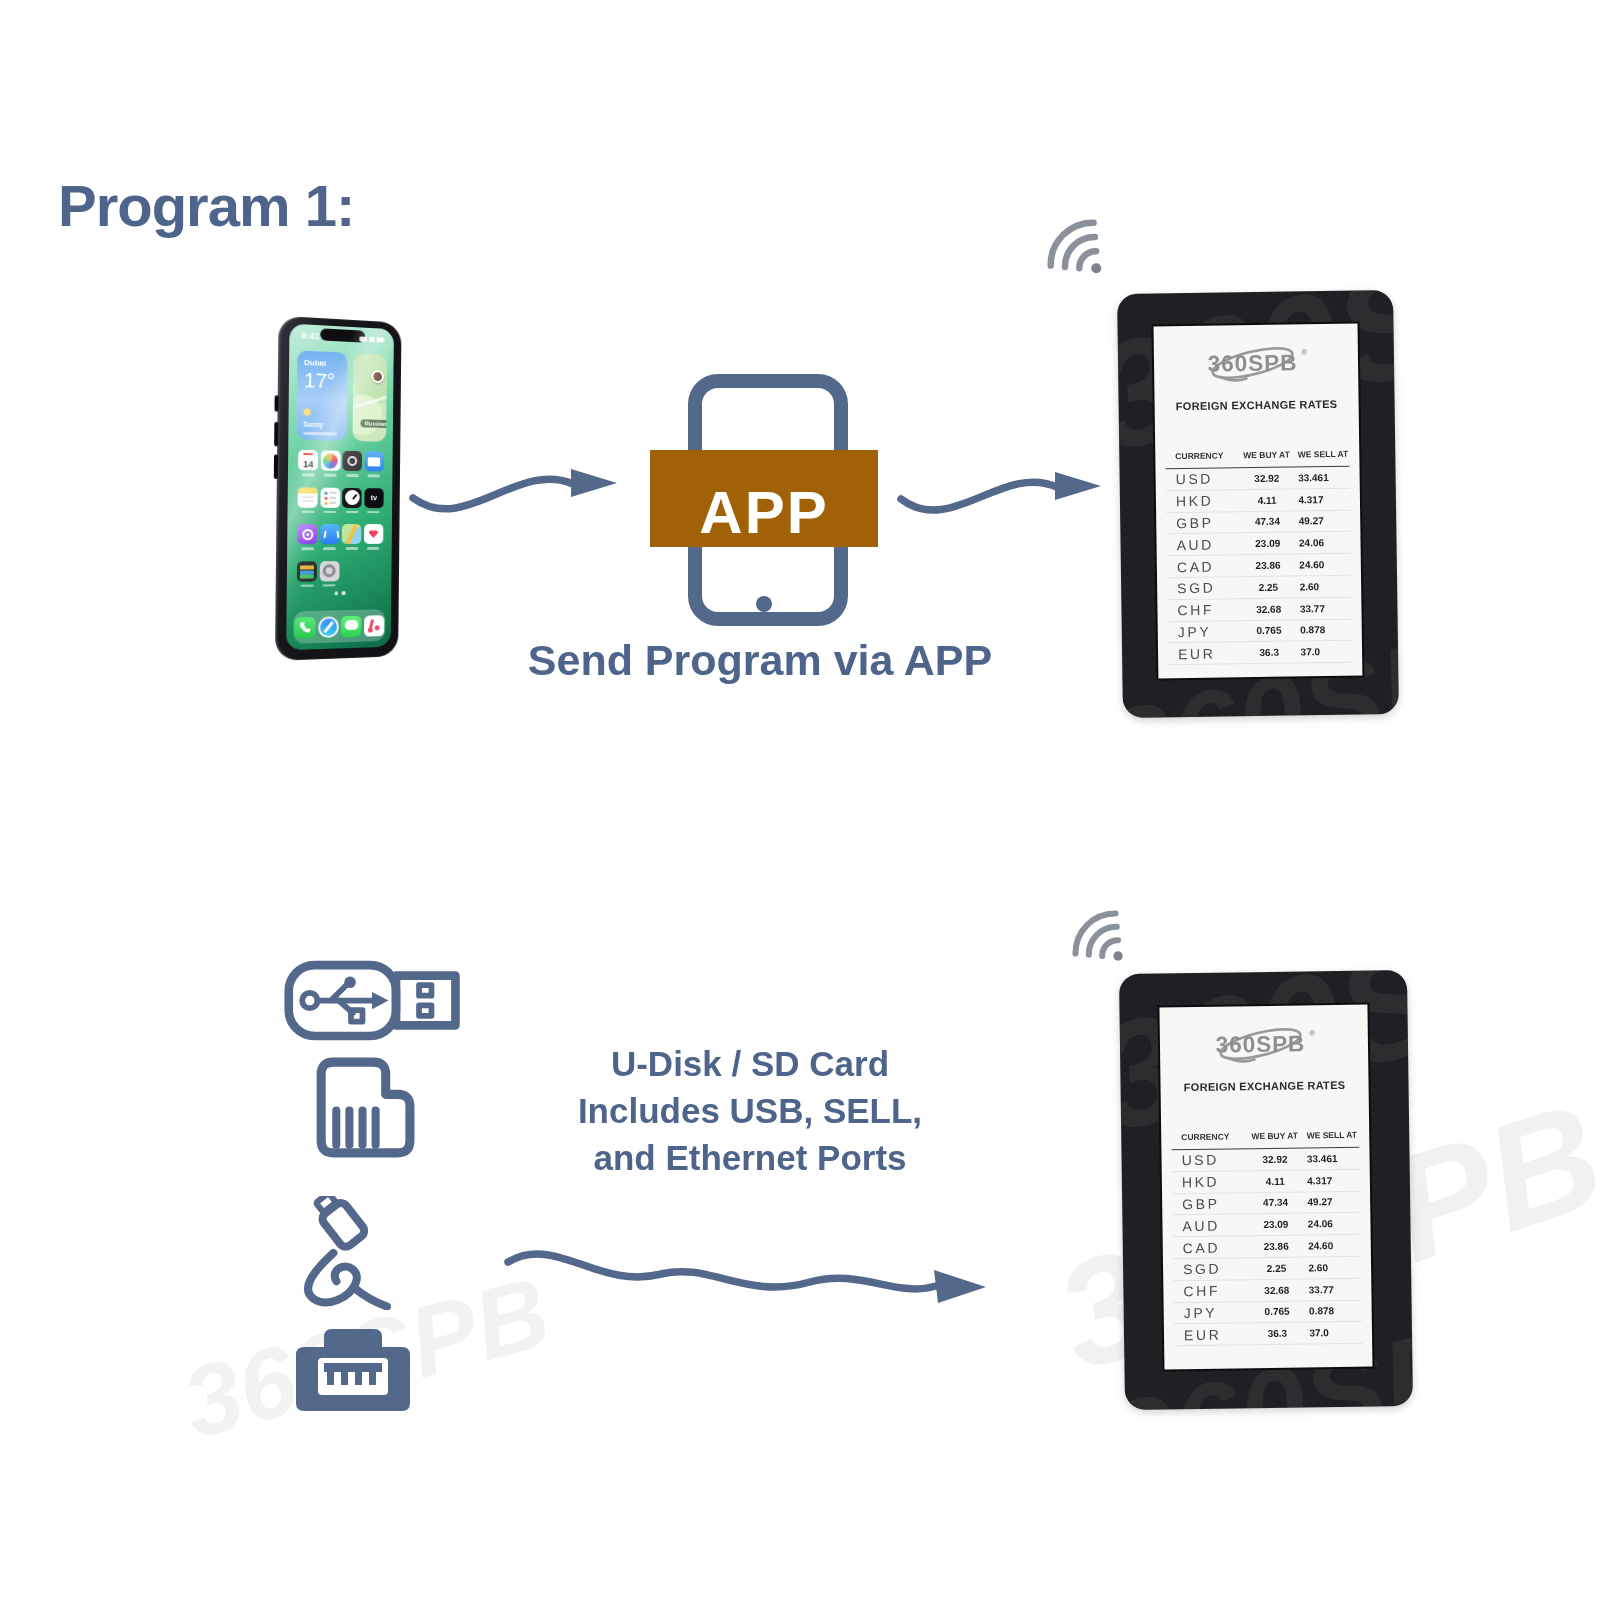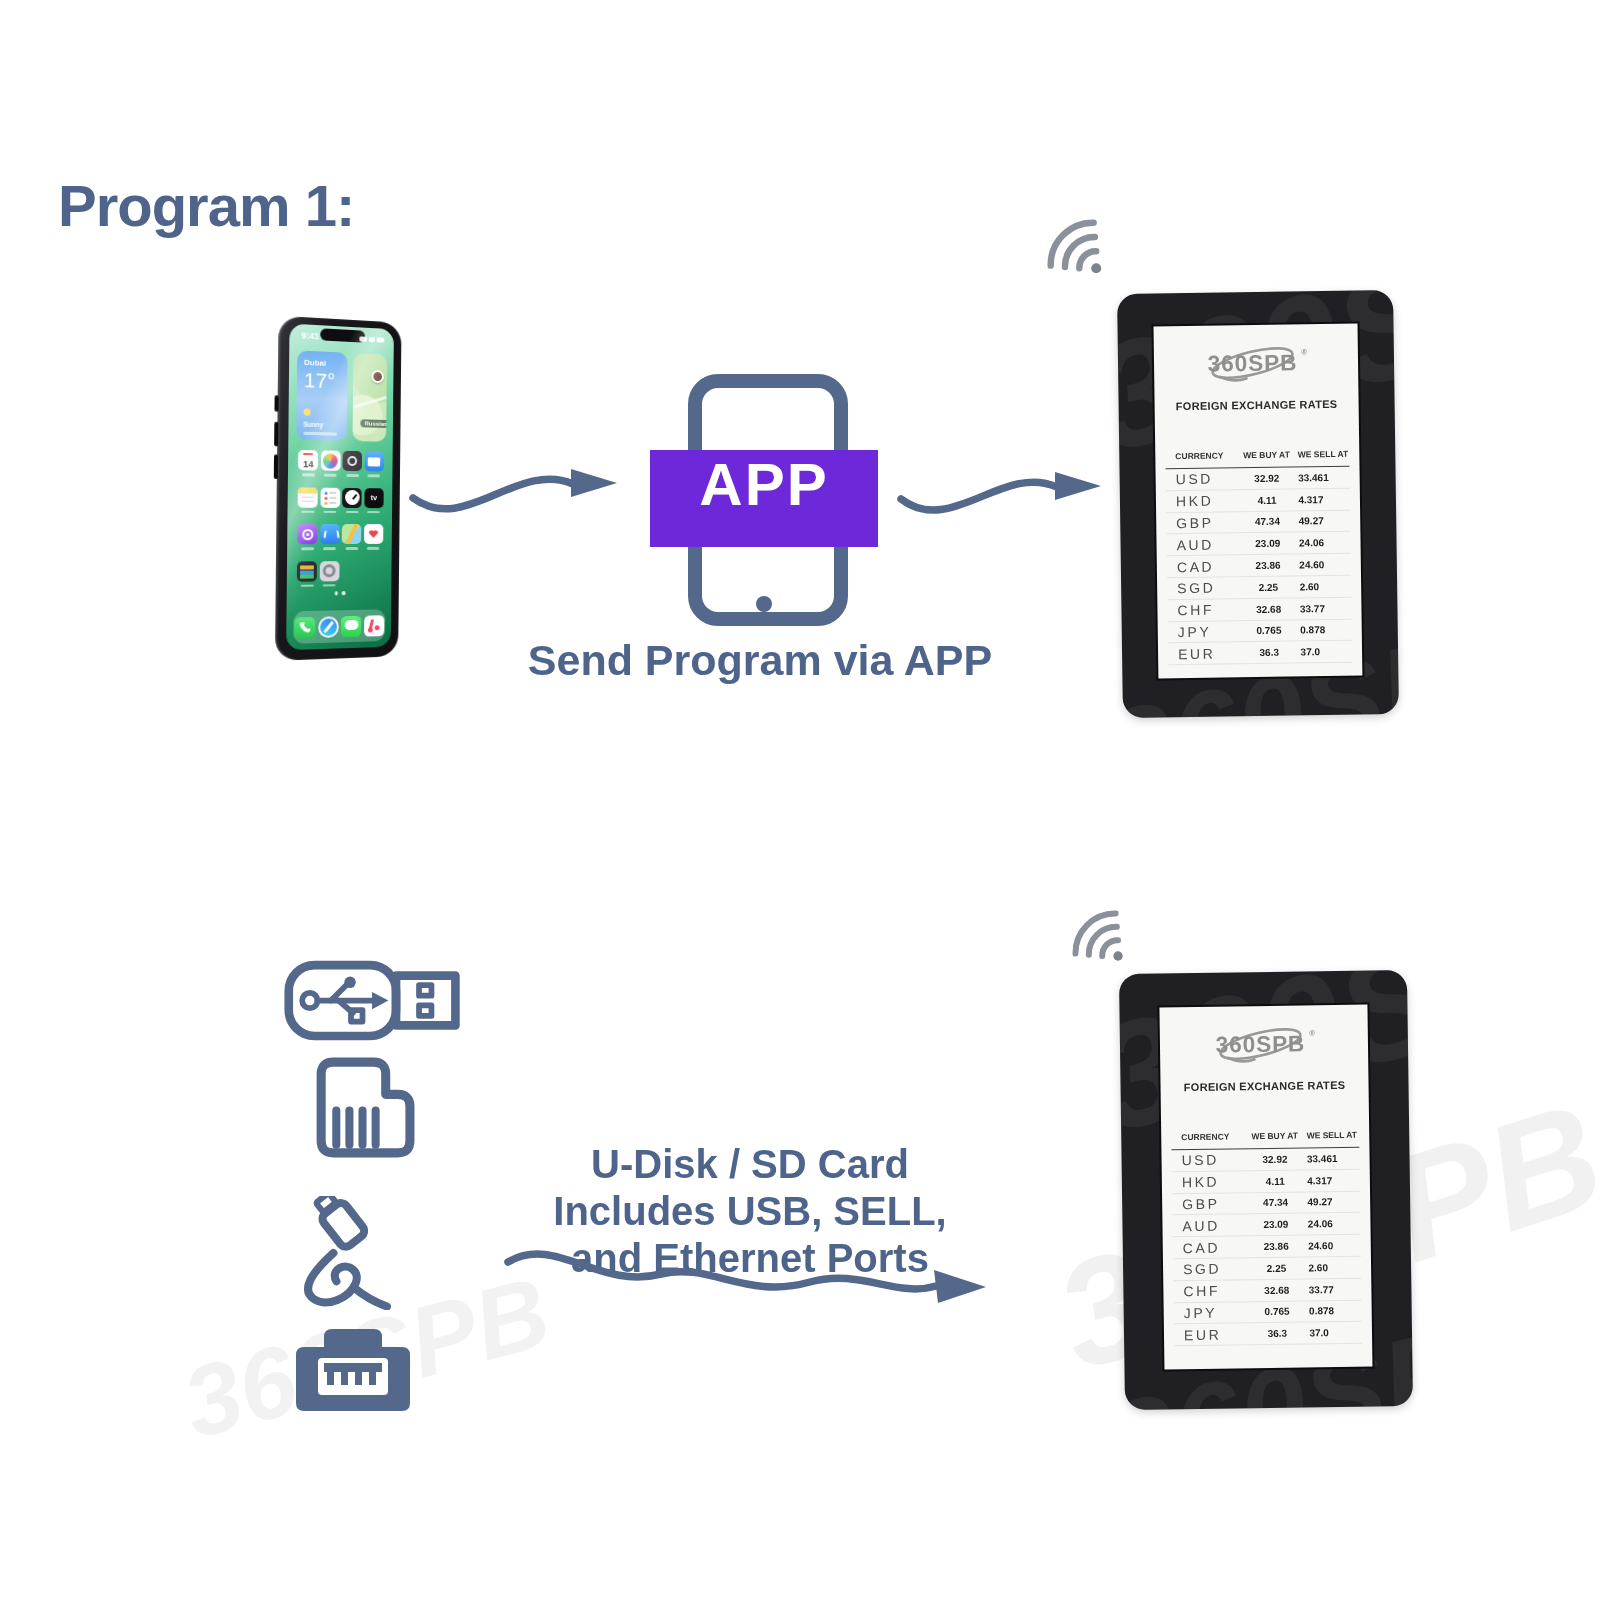--- a/index.html
+++ b/index.html
@@ -12,21 +12,21 @@
          z-index:0;white-space:nowrap;pointer-events:none;}
   .wm1{left:1050px;top:1150px;font-size:150px;transform:rotate(-18deg);}
   .wm2{left:180px;top:1300px;font-size:100px;transform:rotate(-15deg);color:rgba(0,0,0,0.05);}
 
   
   .mh{position:absolute;margin:0;font-size:58px;font-weight:700;color:#4e648b;letter-spacing:-1px;z-index:2;}
   #m1h{left:58px;top:172px;}
   #m2h{left:58px;top:866px;}
   .cap{position:absolute;color:#4e648b;font-weight:700;text-align:center;z-index:2;}
   .cap1{left:500px;top:636px;width:520px;font-size:43px;}
-  .cap2{left:505px;top:1141px;width:490px;font-size:40px;line-height:47px;}
+  .cap2{left:505px;top:1040px;width:490px;font-size:35px;line-height:47px;}
 
   
   .arrow{position:absolute;z-index:2;}
   .a1{left:405px;top:452px;}
   .a2{left:893px;top:455px;}
   .a3{left:498px;top:1236px;}
   .arrow path{fill:none;stroke:#54688c;stroke-width:7.5;stroke-linecap:round;}
   .arrow polygon{fill:#54688c;}
 
   
@@ -117,22 +117,22 @@
   .dk-safari::after{content:"";position:absolute;left:9px;top:4px;width:3px;height:13px;background:#fff;transform:rotate(40deg);}
   .dk-msg{background:linear-gradient(180deg,#5cf277,#2bd14e);}
   .dk-msg::before{content:"";position:absolute;left:3.5px;top:4.5px;width:14px;height:10px;border-radius:5px;background:#fff;}
   .dk-music{background:#fff;}
   .dk-music::before{content:"";position:absolute;left:6px;top:4px;width:2.5px;height:10px;background:#ec4a66;transform:rotate(14deg);}
   .dk-music::after{content:"";position:absolute;left:4px;top:12px;width:5px;height:5px;border-radius:50%;background:#ec4a66;box-shadow:7px -2px 0 #ec4a66;}
 
   
   .appicon{position:absolute;left:650px;top:372px;width:228px;height:258px;z-index:2;}
   .app-outline{position:absolute;left:38px;top:2px;width:160px;height:252px;border:14px solid #54688c;border-radius:30px;}
-  .app-band{position:absolute;left:0;top:78px;width:228px;height:97px;background:#6d28d9;
-            display:flex;align-items:flex-start;justify-content:center;}
+  .app-band{position:absolute;left:0;top:78px;width:228px;height:97px;background:#a16207;
+            display:flex;align-items:flex-end;justify-content:center;}
   .app-band span{color:#fff;font-size:60px;font-weight:800;letter-spacing:2px;}
   .app-dot{position:absolute;left:106px;top:224px;width:16px;height:16px;border-radius:50%;background:#54688c;}
 
   
   .wifi{position:absolute;z-index:2;}
   .w1{left:1032px;top:204px;}
   .w2{left:1058px;top:896px;}
   .wifi path{fill:none;stroke:#8b919a;stroke-width:7;stroke-linecap:round;}
   .wifi circle{fill:#7d838c;}
 

